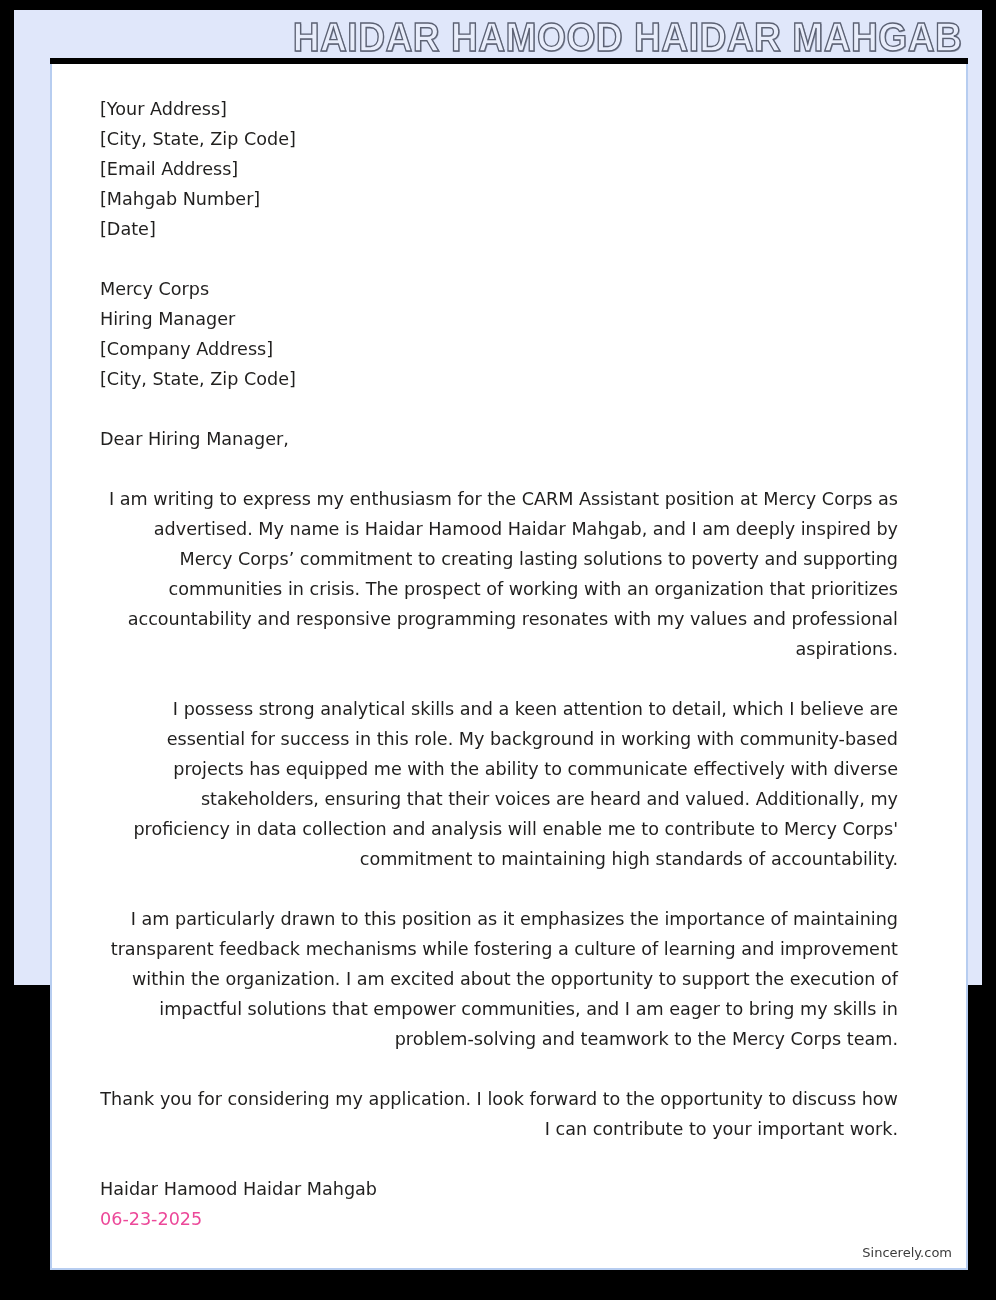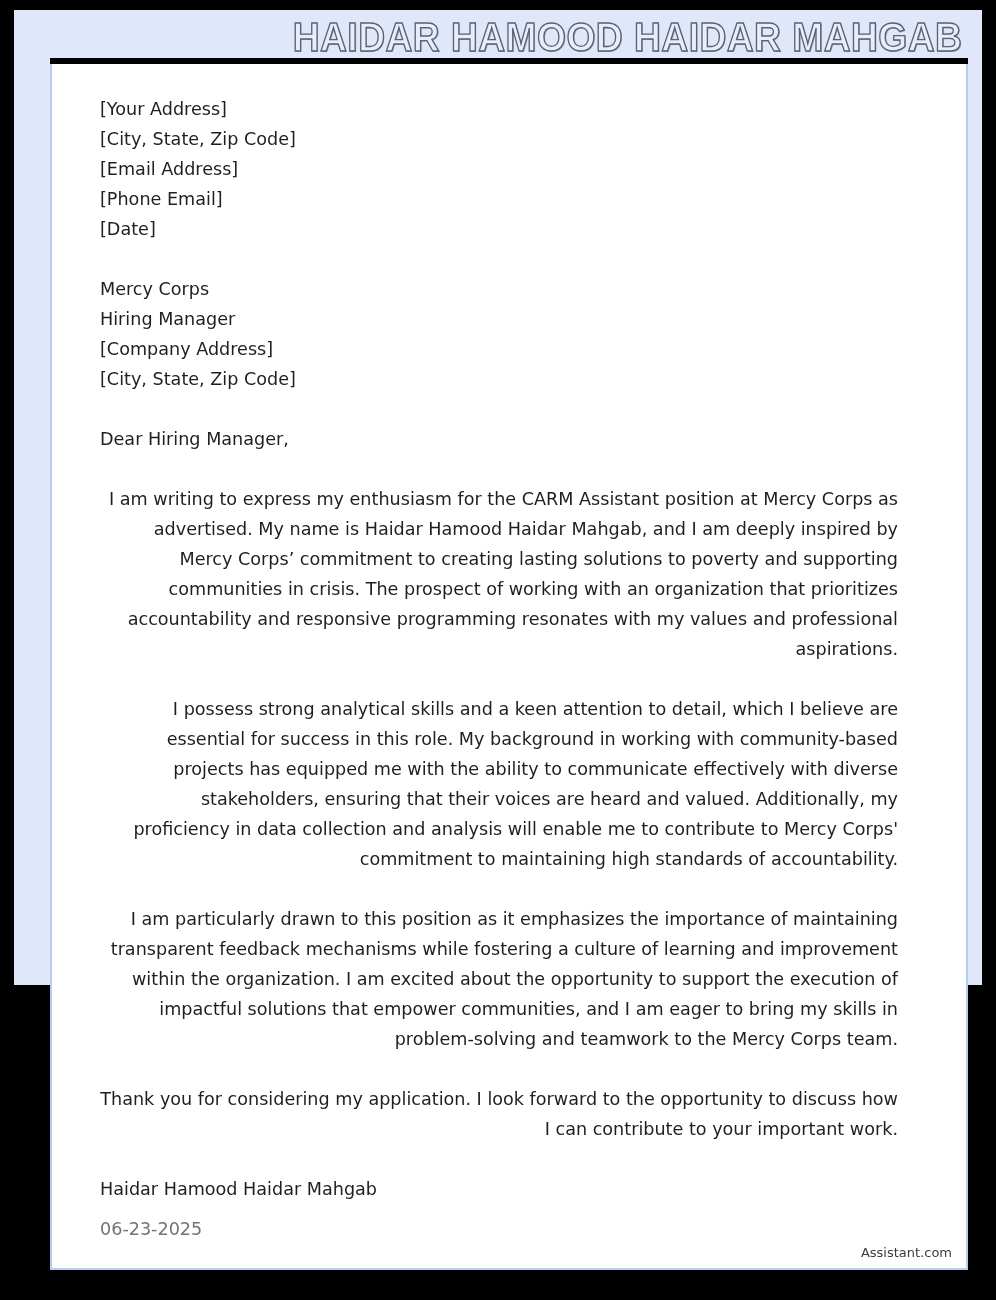--- a/index.html
+++ b/index.html
@@ -88,22 +88,21 @@
   .para {
     margin: 0;
     text-align: right;
   }
 
   .sig-line {
     white-space: nowrap;
   }
 
   .date-stamp {
-    color: #737373;
-    margin-top: 10px;
+    color: #ec4899;
   }
 
   
   .footer-brand {
     position: absolute;
     right: 14px;
     bottom: 8px;
     font-family: "DejaVu Sans", sans-serif;
     font-size: 13px;
     color: #3c3c3c;
@@ -120,21 +119,21 @@
 
   <div class="header-rule"></div>
 
   <div class="letter-card">
     <div class="letter-body">
 
       <div>
         <div class="addr-line">[Your Address]</div>
         <div class="addr-line">[City, State, Zip Code]</div>
         <div class="addr-line">[Email Address]</div>
-        <div class="addr-line">[Phone Email]</div>
+        <div class="addr-line">[Mahgab Number]</div>
         <div class="addr-line">[Date]</div>
       </div>
 
       <div class="block-gap"></div>
 
       <div>
         <div class="addr-line">Mercy Corps</div>
         <div class="addr-line">Hiring Manager</div>
         <div class="addr-line">[Company Address]</div>
         <div class="addr-line">[City, State, Zip Code]</div>
@@ -162,16 +161,16 @@
 
       <div class="block-gap"></div>
 
       <div>
         <div class="sig-line">Haidar Hamood Haidar Mahgab</div>
         <div class="sig-line date-stamp">06-23-2025</div>
       </div>
 
     </div>
 
-    <div class="footer-brand">Assistant.com</div>
+    <div class="footer-brand">Sincerely.com</div>
   </div>
 
 </div>
 
 </body></html>

